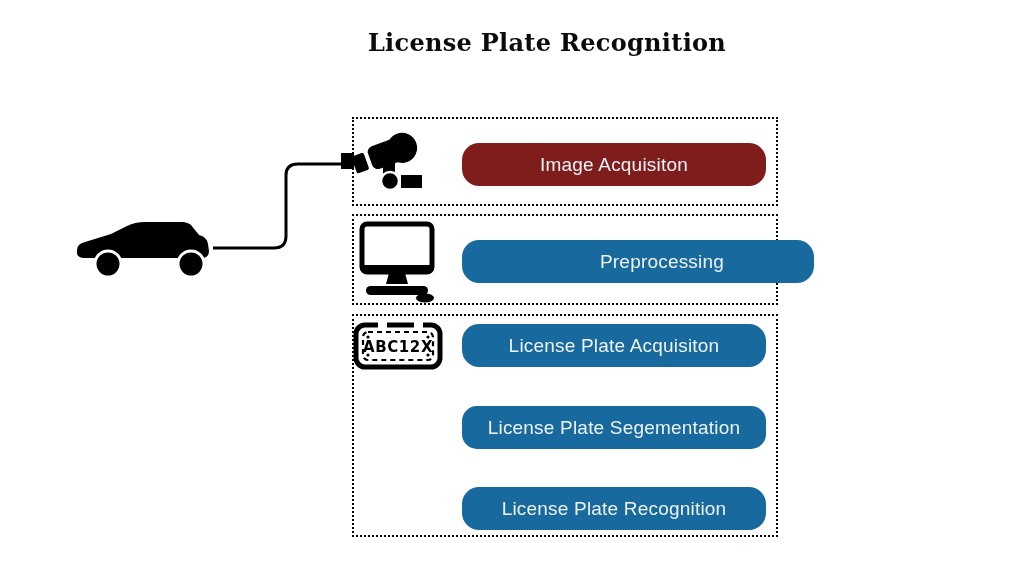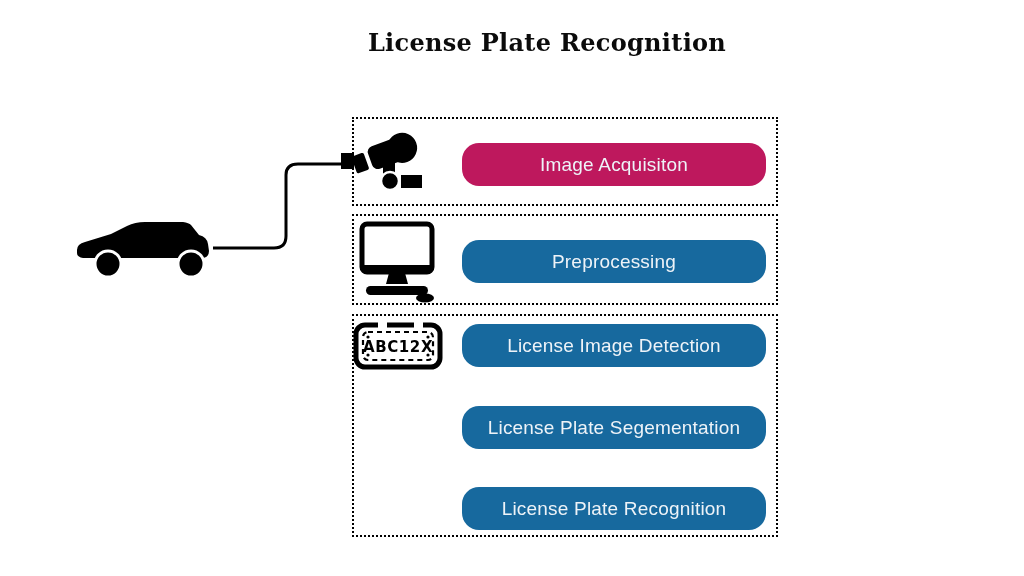--- a/index.html
+++ b/index.html
@@ -34,23 +34,23 @@
   .node{
     position:absolute;
     left:462px;width:304px;height:43px;
     border-radius:17px;
     display:flex;align-items:center;justify-content:center;
     font-size:19px;
     letter-spacing:0.2px;
     color:#eef3f8;
   }
   .node-1{top:143px;}
-  .node-2{top:240px;}
+  .node-2{top:240px;padding-left:48px;}
   .node-3{top:324px;}
-  .node-4{top:406px;}
+  .node-4{top:406px;border-radius:15px;}
   .node-5{top:487px;}
   .icon-svg{position:absolute;display:block;}
   .car-svg{left:75px;top:220px;}
   .connector-svg{left:0;top:0;}
   .camera-svg{left:340px;top:125px;}
   .monitor-svg{left:352px;top:218px;}
   .plate-svg{left:352px;top:320px;}
   .plate-text{
     font-family:"DejaVu Sans", sans-serif;
     font-weight:700;
@@ -105,19 +105,19 @@
     <rect x="26" y="0" width="9" height="9" fill="#ffffff"></rect>
     <rect x="62" y="0" width="9" height="9" fill="#ffffff"></rect>
     <rect x="11" y="12" width="70" height="28" rx="5" fill="none" stroke="#000000" stroke-width="2.2" stroke-dasharray="5 4"></rect>
     <circle cx="16" cy="17" r="1.6" fill="#000000"></circle>
     <circle cx="76" cy="17" r="1.6" fill="#000000"></circle>
     <circle cx="16" cy="35" r="1.6" fill="#000000"></circle>
     <circle cx="76" cy="35" r="1.6" fill="#000000"></circle>
     <text class="plate-text" x="46" y="31.5" text-anchor="middle">ABC12X</text>
   </svg>
 
-  <div class="node node-1" style="background: #be185d; color: rgb(238, 243, 248); text-align: right;">Image Acquisiton</div>
+  <div class="node node-1" style="background: #7f1d1d; color: rgb(238, 243, 248); text-align: right;">Image Acquisiton</div>
   <div class="node node-2" style="background: rgb(23, 105, 158); color: rgb(238, 243, 248);">Preprocessing</div>
-  <div class="node node-3" style="background: rgb(23, 105, 158); color: rgb(238, 243, 248);">License Image Detection</div>
+  <div class="node node-3" style="background: rgb(23, 105, 158); color: rgb(238, 243, 248);">License Plate Acquisiton</div>
   <div class="node node-4" style="background: rgb(23, 105, 158); color: rgb(238, 243, 248);">License Plate Segementation</div>
   <div class="node node-5" style="background: rgb(23, 105, 158); color: rgb(238, 243, 248);">License Plate Recognition</div>
 
 </div>
 
 </body></html>

